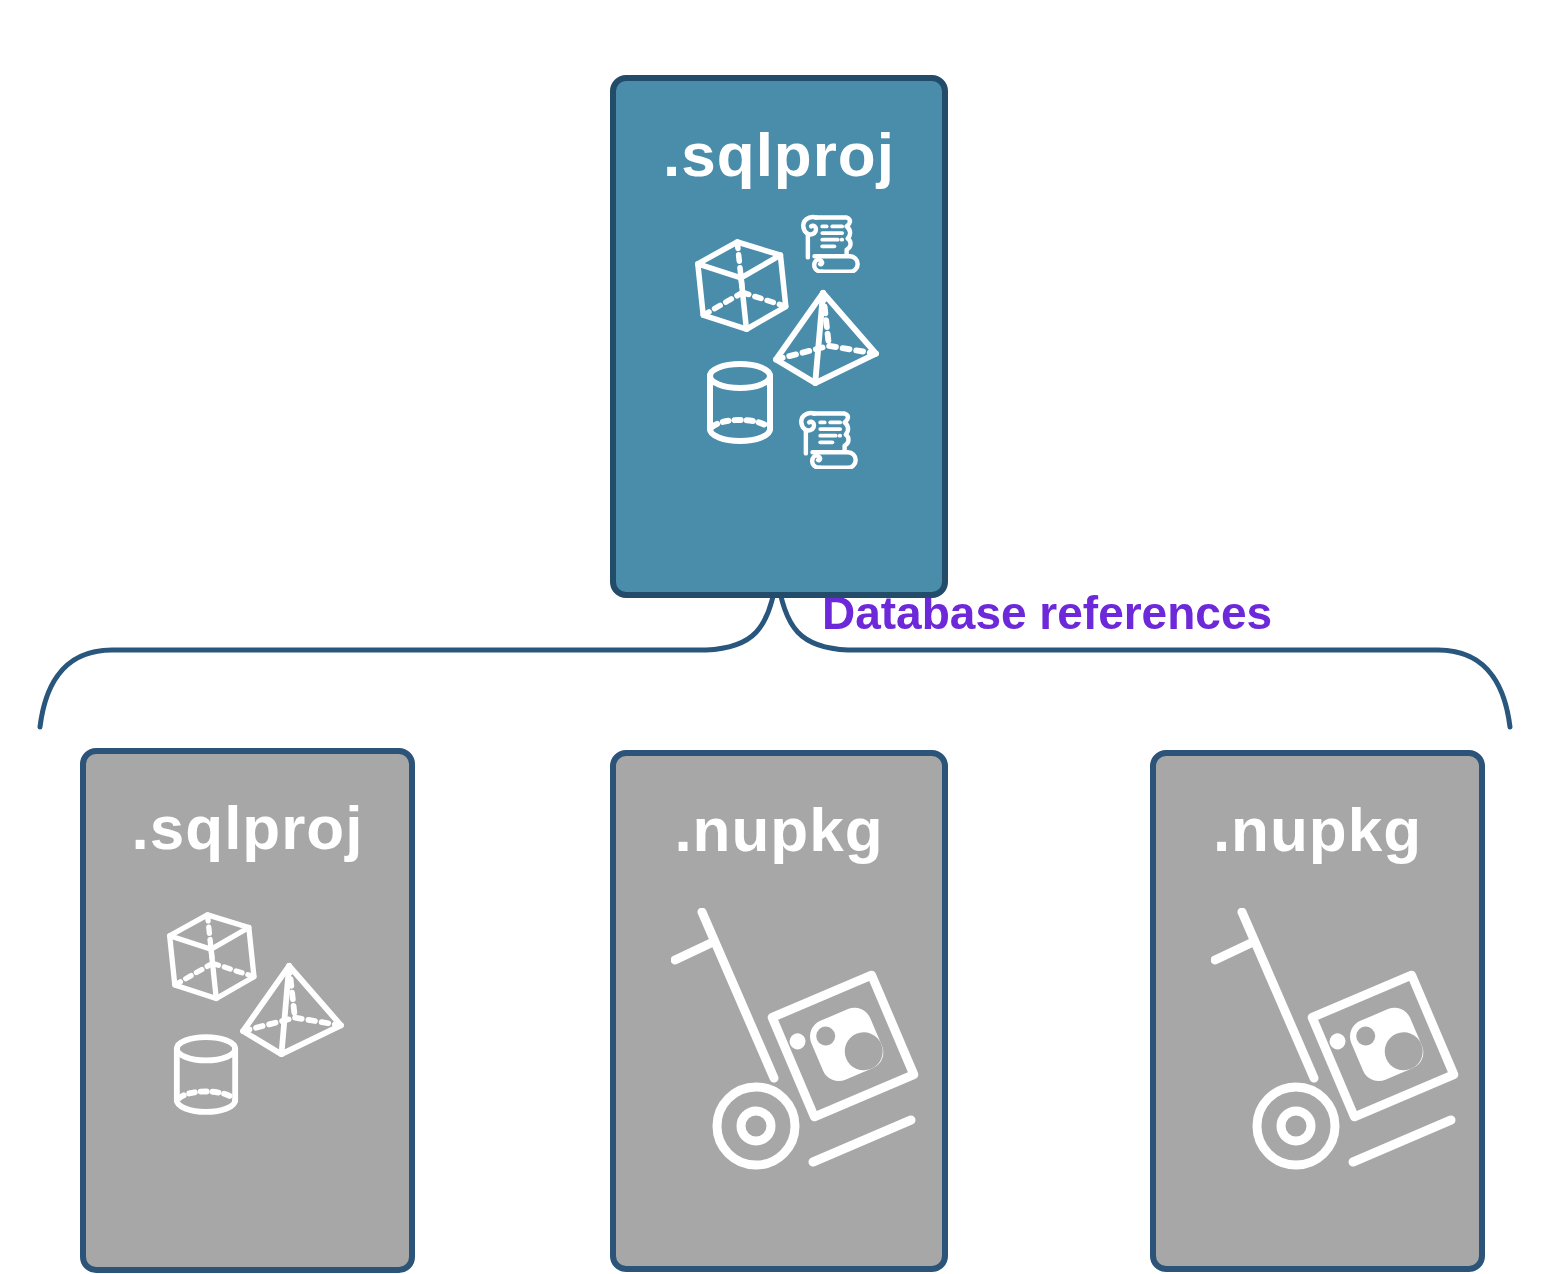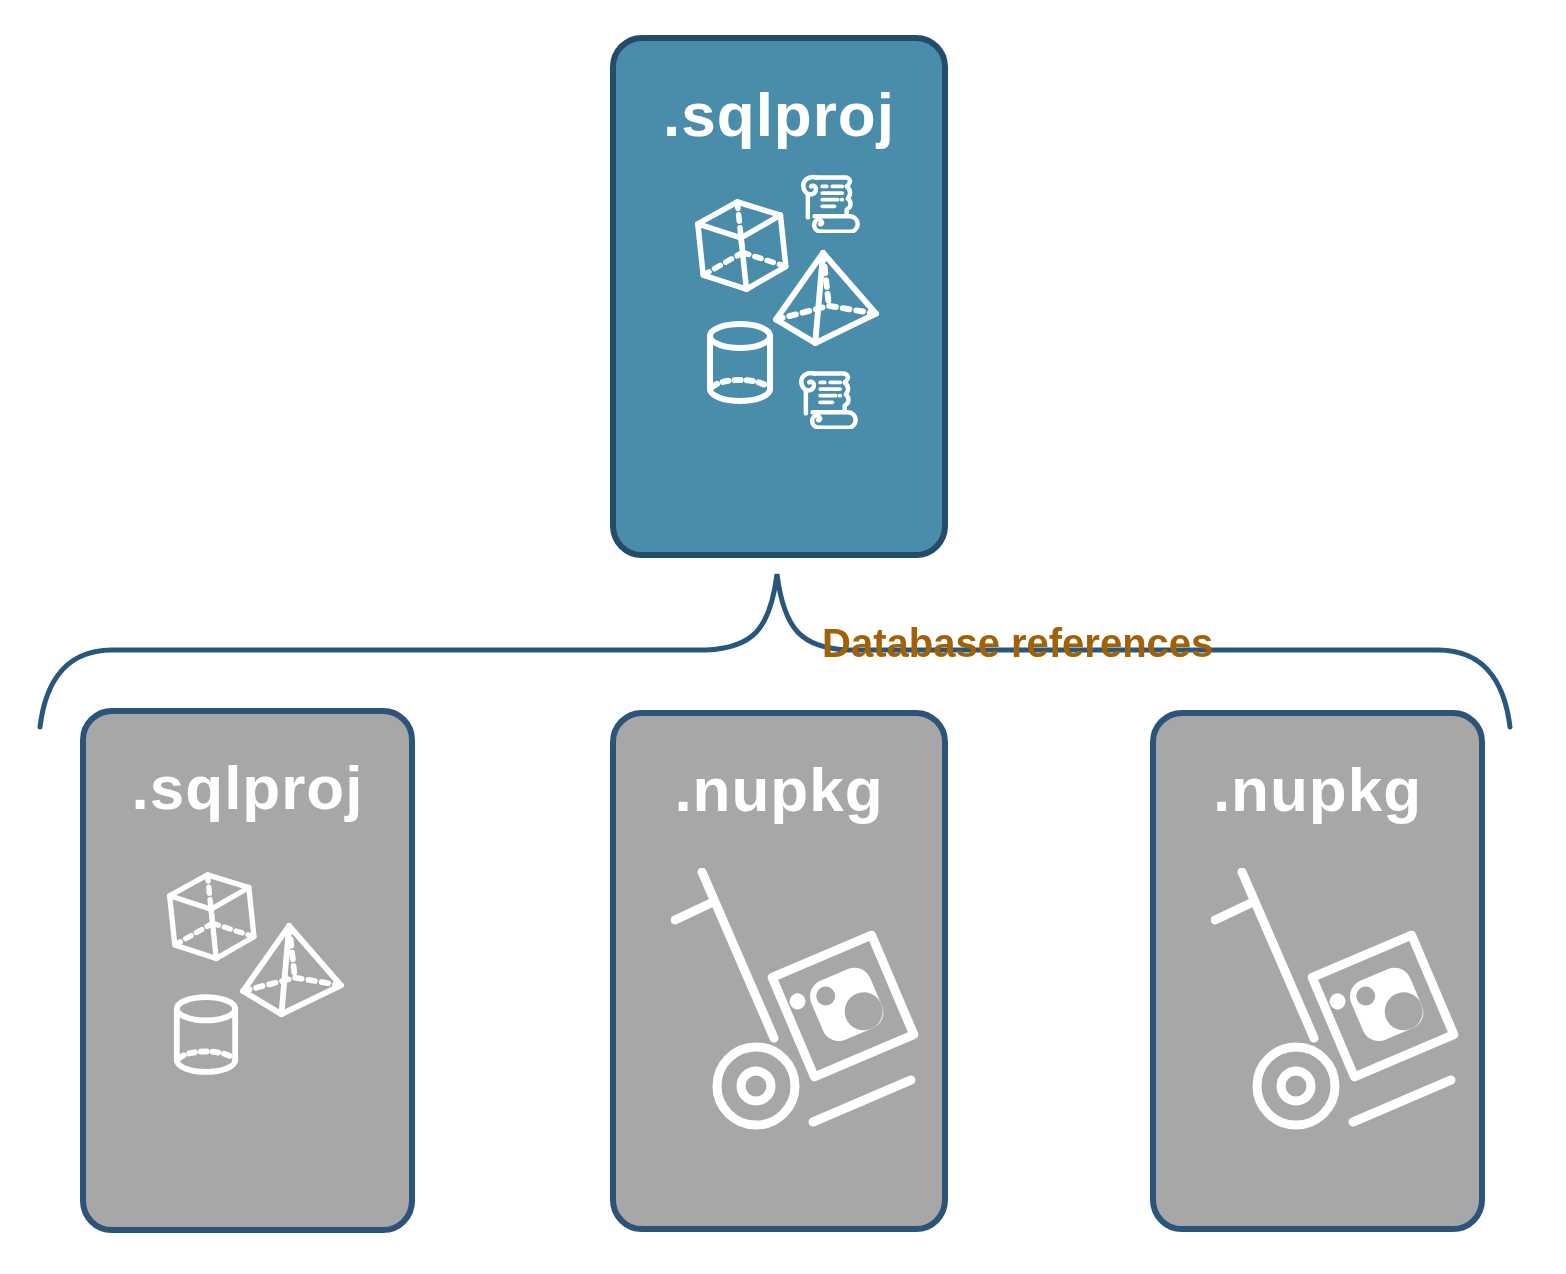--- a/index.html
+++ b/index.html
@@ -5,22 +5,23 @@
   html,body{margin:0;padding:0;background:#ffffff;}
   .canvas{
     position:relative;
     width:1566px;height:1274px;
     background:#ffffff;
     font-family:"Liberation Sans", sans-serif;
     overflow:hidden;
   }
   .node{
     position:absolute;
-    border-radius:32px;
+    border-radius:16px;
     box-sizing:border-box;
+    margin-top:40px;
   }
   .node.root{
     left:610px;top:35px;width:338px;height:523px;
     background:#4A8DAB;
     border:6px solid #224C69;
   }
   .node.child{
     background:#A7A7A7;
     border:6px solid #2B5478;
   }
@@ -32,25 +33,24 @@
     left:0;right:0;top:38px;
     text-align:center;
     color:#ffffff;
     font-size:62px;
     font-weight:bold;
     letter-spacing:1px;
   }
   .connector-label{
     position:absolute;
     left:822px;top:586px;
-    color:#a16207;
-    font-size:40px;
+    color:#6d28d9;
+    font-size:46px;
     font-weight:bold;
     white-space:nowrap;
-    margin-top:35px;
   }
   .brace-svg{
     position:absolute;left:0;top:0;width:1566px;height:1274px;
     pointer-events:none;
   }
   svg.icon{
     position:absolute;
     stroke:#ffffff;
     fill:none;
     stroke-linecap:round;

